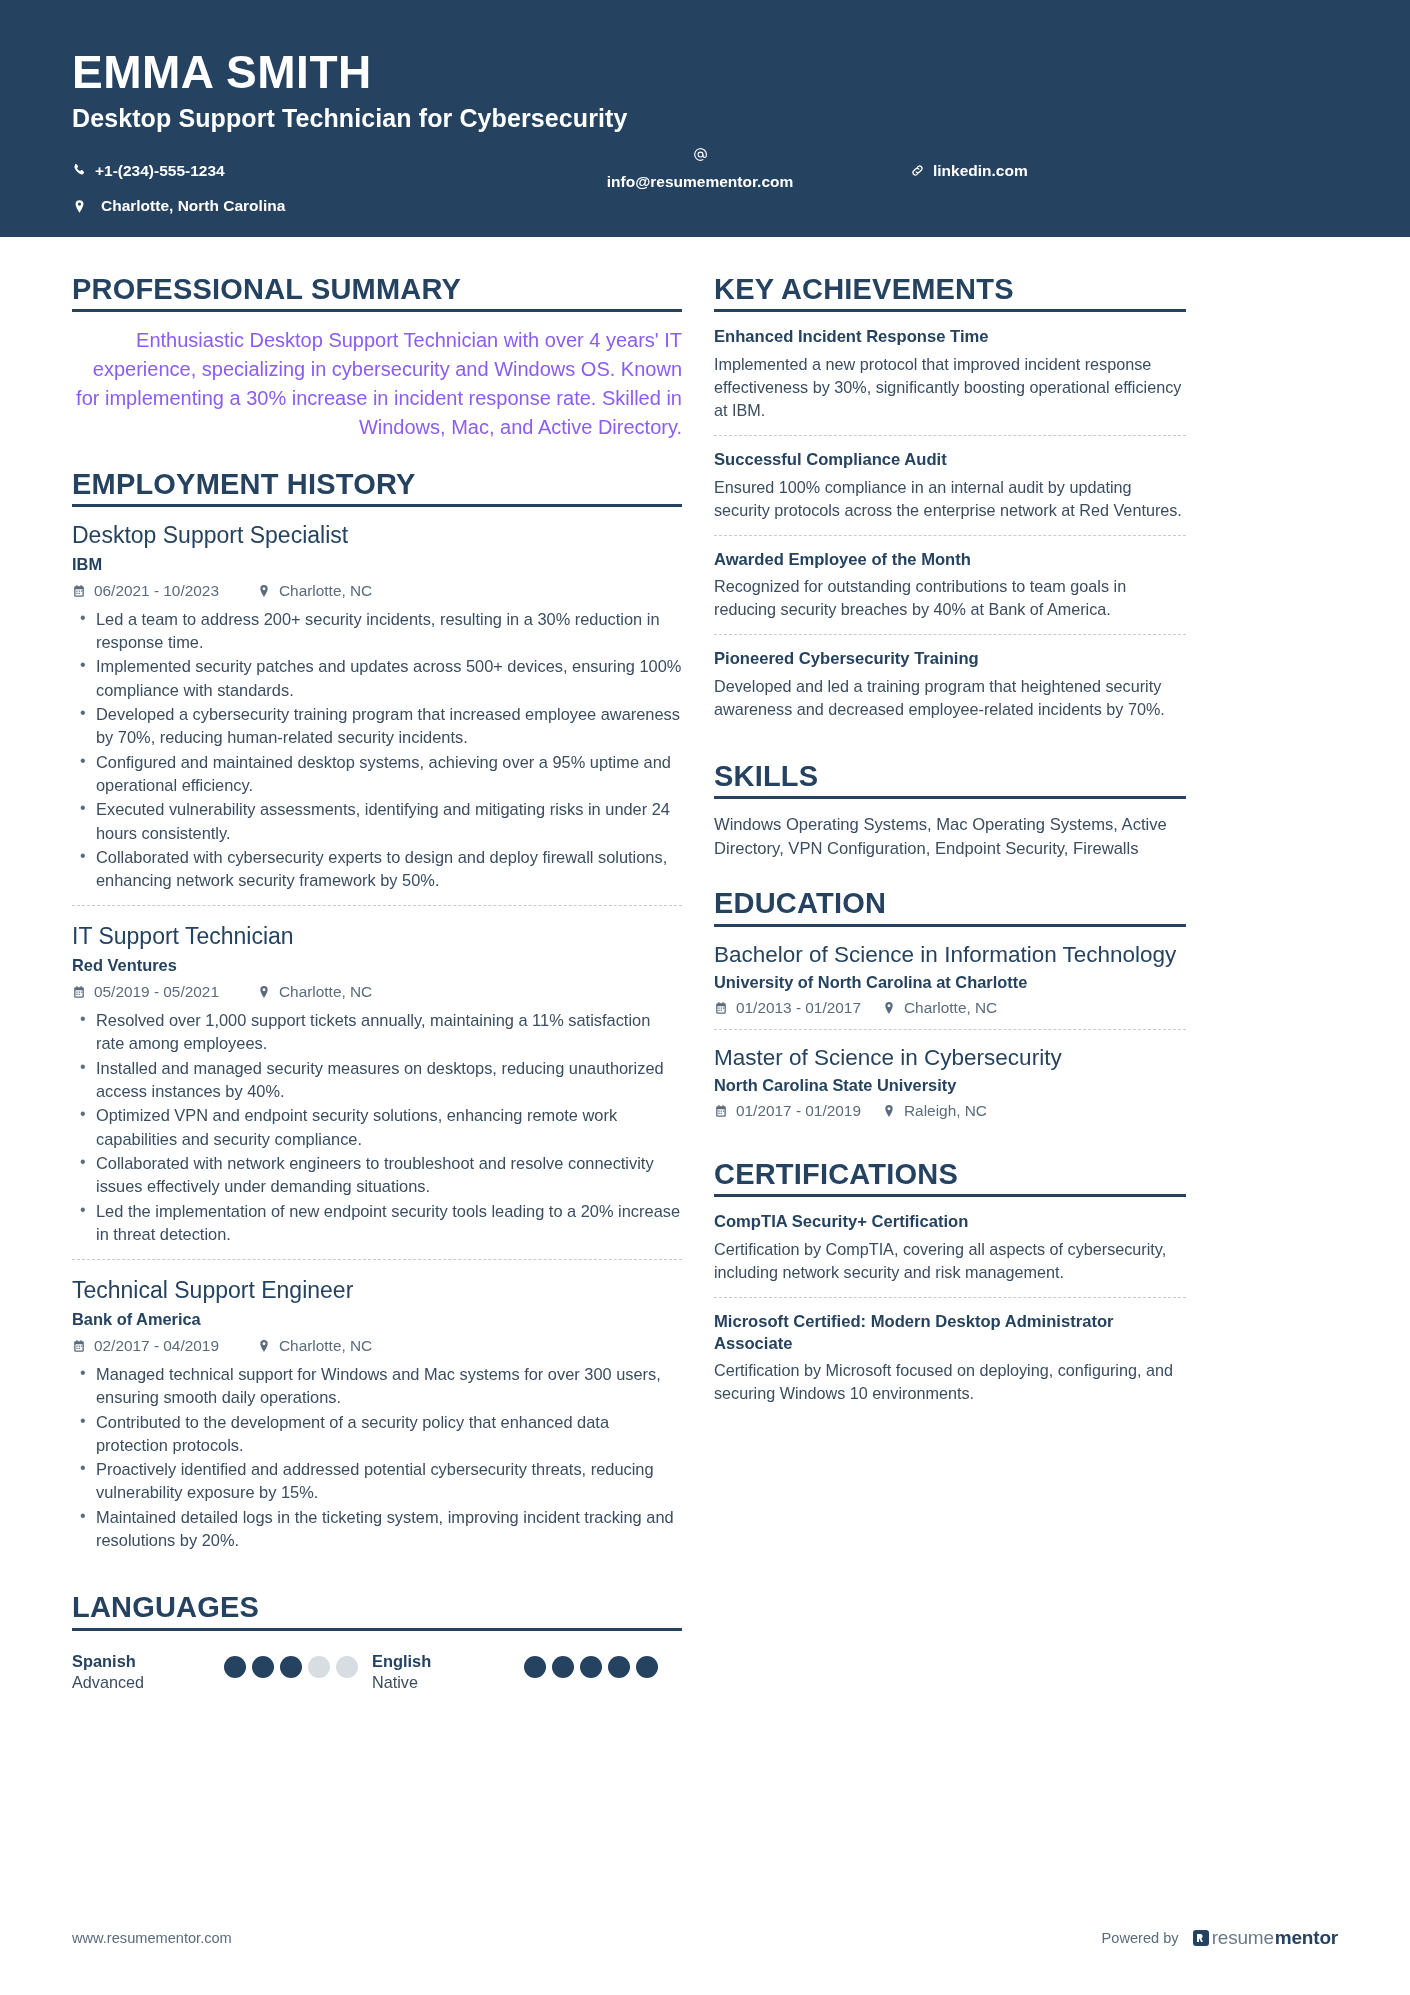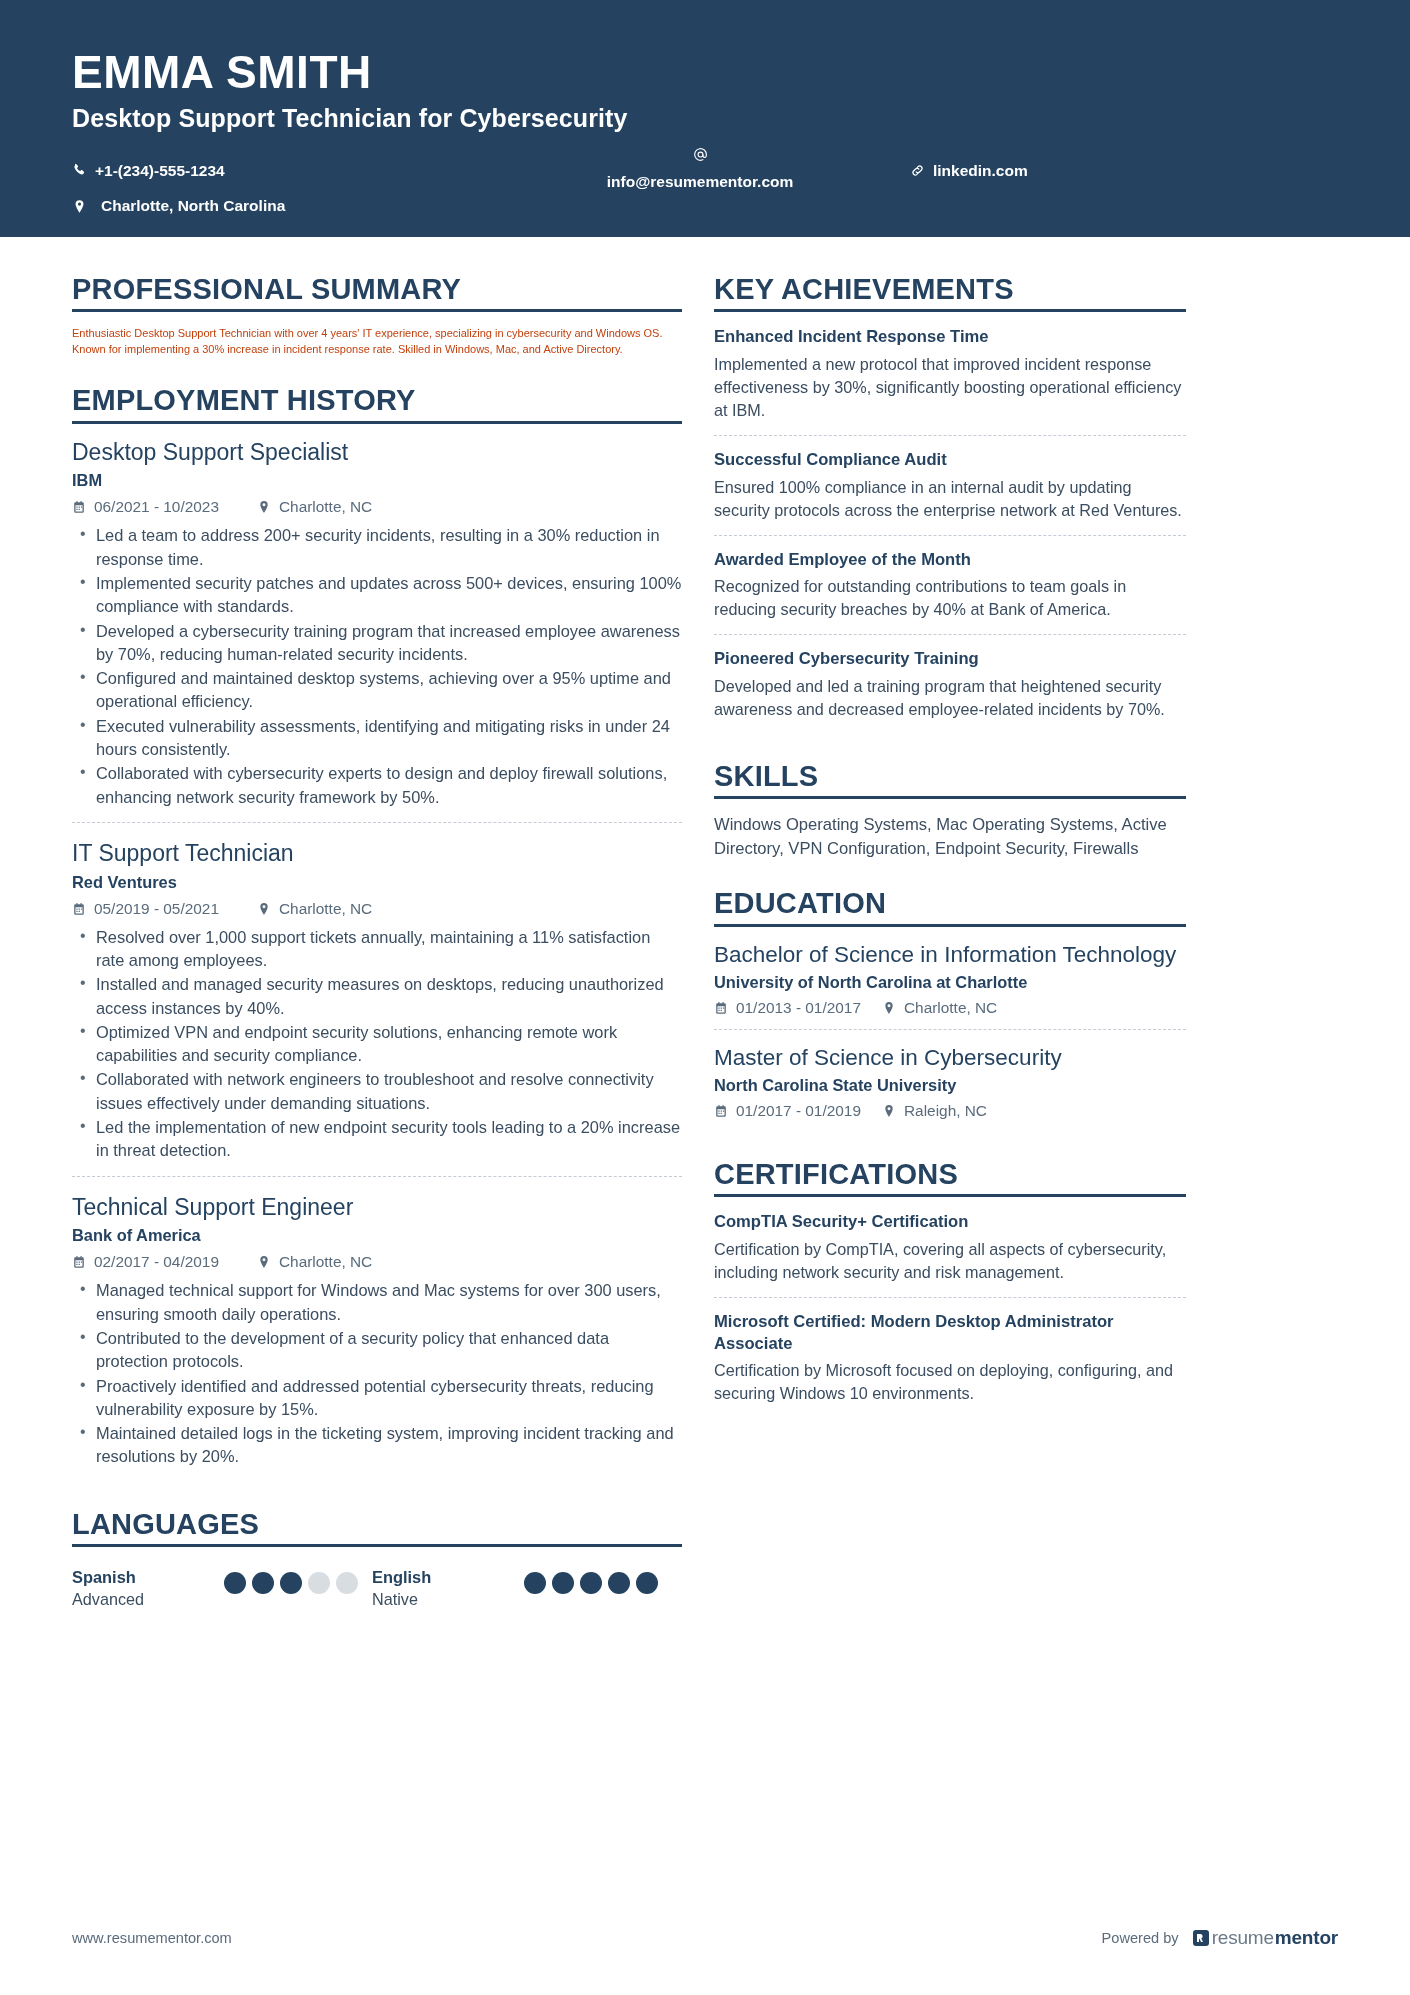--- a/index.html
+++ b/index.html
@@ -82,23 +82,24 @@
   }
   .sec-rule {
     border-bottom: 3px solid #254360;
     margin-top: 4px;
     margin-bottom: 14px;
   }
   .section { margin-bottom: 26px; }
 
   
   .summary-text {
-    font-size: 11px;
+    font-size: 20px;
     line-height: 1.44;
-    color: #c2410c;
+    color: #8b5cf6;
+    text-align: right;
   }
 
   
   .job { padding-bottom: 12px; }
   .job + .job { border-top: 1px dashed #c3ccd5; padding-top: 16px; }
   .job-role {
     font-size: 23px;
     font-weight: 400;
     color: #254360;
     line-height: 1.25;

